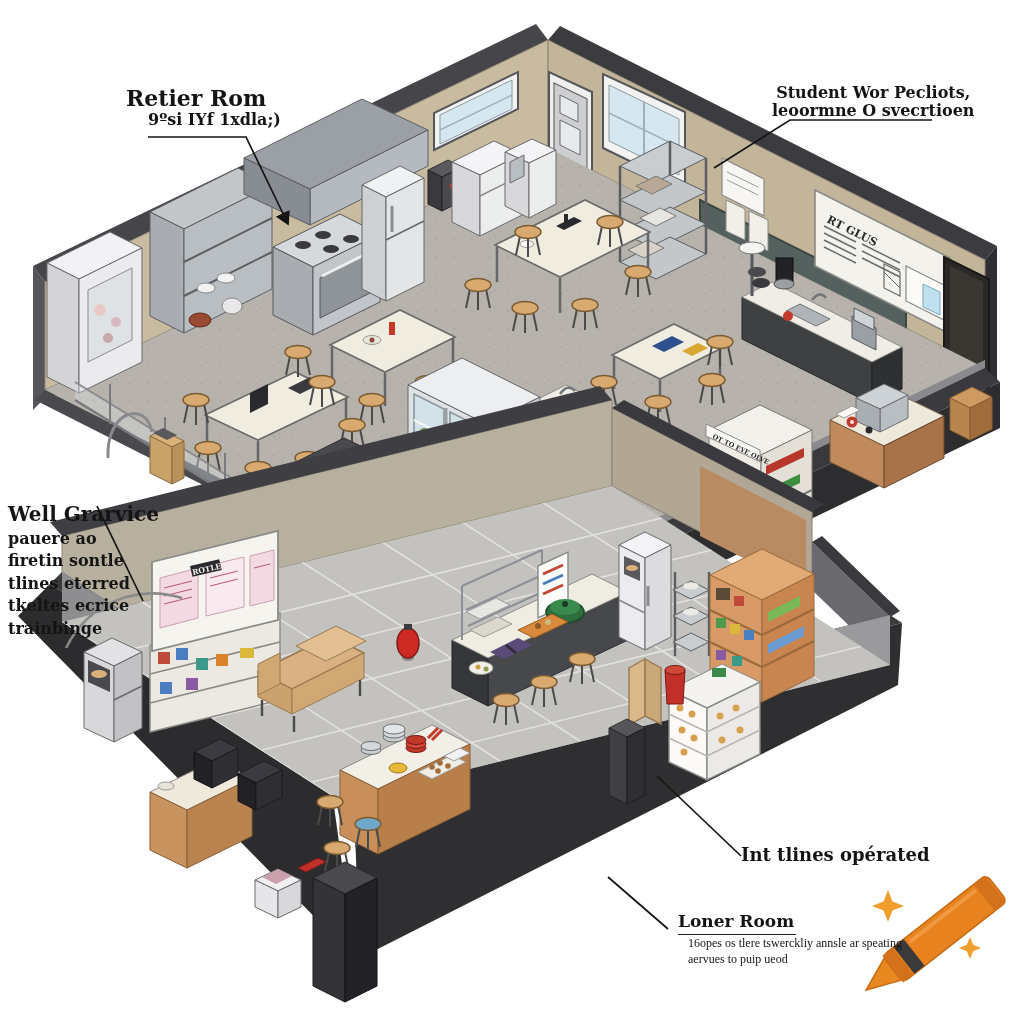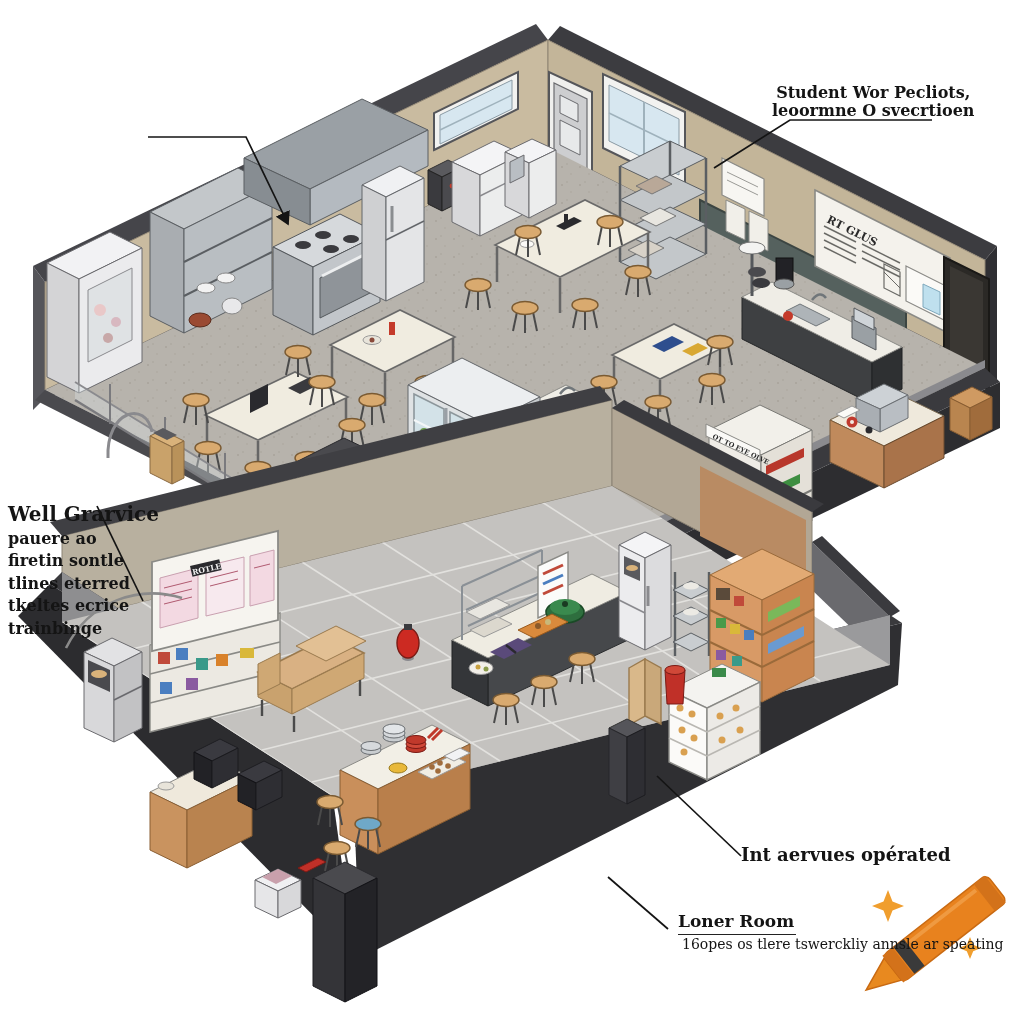--- a/index.html
+++ b/index.html
@@ -13,21 +13,21 @@
   #lbl-upper .h{font-size:22px;font-weight:bold;}
   #lbl-upper .s{font-size:16px;font-weight:bold;margin-left:22px;}
   #lbl-work{left:772px;top:84px;font-size:16px;font-weight:bold;text-align:center;}
   #lbl-well{left:8px;top:500px;font-size:16px;font-weight:bold;line-height:1.4;}
   #lbl-well .h{font-size:20px;}
   #lbl-int{left:741px;top:845px;font-size:18px;font-weight:bold;}
   #lbl-lower{left:678px;top:912px;}
   #lbl-lower .h{font-size:17px;font-weight:bold;border-bottom:1.6px solid #222;
                 display:inline-block;padding:0 2px 2px 0;text-align:center;}
   #lbl-lower .h2{font-size:19px;font-weight:bold;margin:6px 0 4px 10px;}
-  #lbl-lower .d{font-size:14px;margin-left:4px;line-height:1.35;width:330px;}
+  #lbl-lower .d{font-size:12px;margin-left:10px;line-height:1.35;width:330px;font-family:Liberation Serif, serif;}
   text{font-family:"DejaVu Serif","Liberation Serif",serif;}
 </style>
 </head>
 <body>
 
 <div id="stage">
 
 <svg id="scene" width="1024" height="1024" viewBox="0 0 1024 1024">
 <defs>
   <pattern id="speckle" width="18" height="18" patternUnits="userSpaceOnUse">
@@ -676,35 +676,40 @@
   <rect x="-70" y="-17" width="13" height="34" fill="#d3721a"></rect>
   <rect x="46" y="-17" width="14" height="34" fill="#d3721a"></rect>
   <rect x="-56" y="-17" width="13" height="34" fill="#3a3a3a"></rect>
   <rect x="-40" y="-13" width="84" height="4" fill="#f2a24e" opacity=".75"></rect>
 </g>
 <path fill="#f09e2e" d="M888,890 L892.5,901.5 L904,906 L892.5,910.5 L888,922 L883.5,910.5 L872,906 L883.5,901.5 Z"></path>
 <path fill="#f09e2e" d="M970,937 L973.2,944.8 L981,948 L973.2,951.2 L970,959 L966.8,951.2 L959,948 L966.8,944.8 Z"></path>
 </svg>
 
 
+<div class="cl" id="lbl-upper">
+  <div class="h">Retier Rom</div>
+  <div class="s">9ºsi IYf 1xdla;)</div>
+</div>
 
 <div class="cl" id="lbl-well">
   <div class="h">Well Grarvice</div>
   <div>pauere ao</div>
   <div>firetin sontle</div>
   <div>tlines eterred</div>
   <div>tkeltes ecrice</div>
   <div>trainbinge</div>
 </div>
 
 <div class="cl" id="lbl-work">
   <div>Student Wor Pecliots,</div>
   <div>leoormne O svecrtioen</div>
 </div>
 
-<div class="cl" id="lbl-int">Int aervues opérated</div>
+<div class="cl" id="lbl-int">Int tlines opérated</div>
 
 <div class="cl" id="lbl-lower">
   <div class="h">Loner Room</div>
   <div class="d">16opes os tlere tswerckliy annsle ar speating</div>
+  <div class="d">aervues to puip ueod</div>
 </div>
 
 </div>
 
 </body></html>

